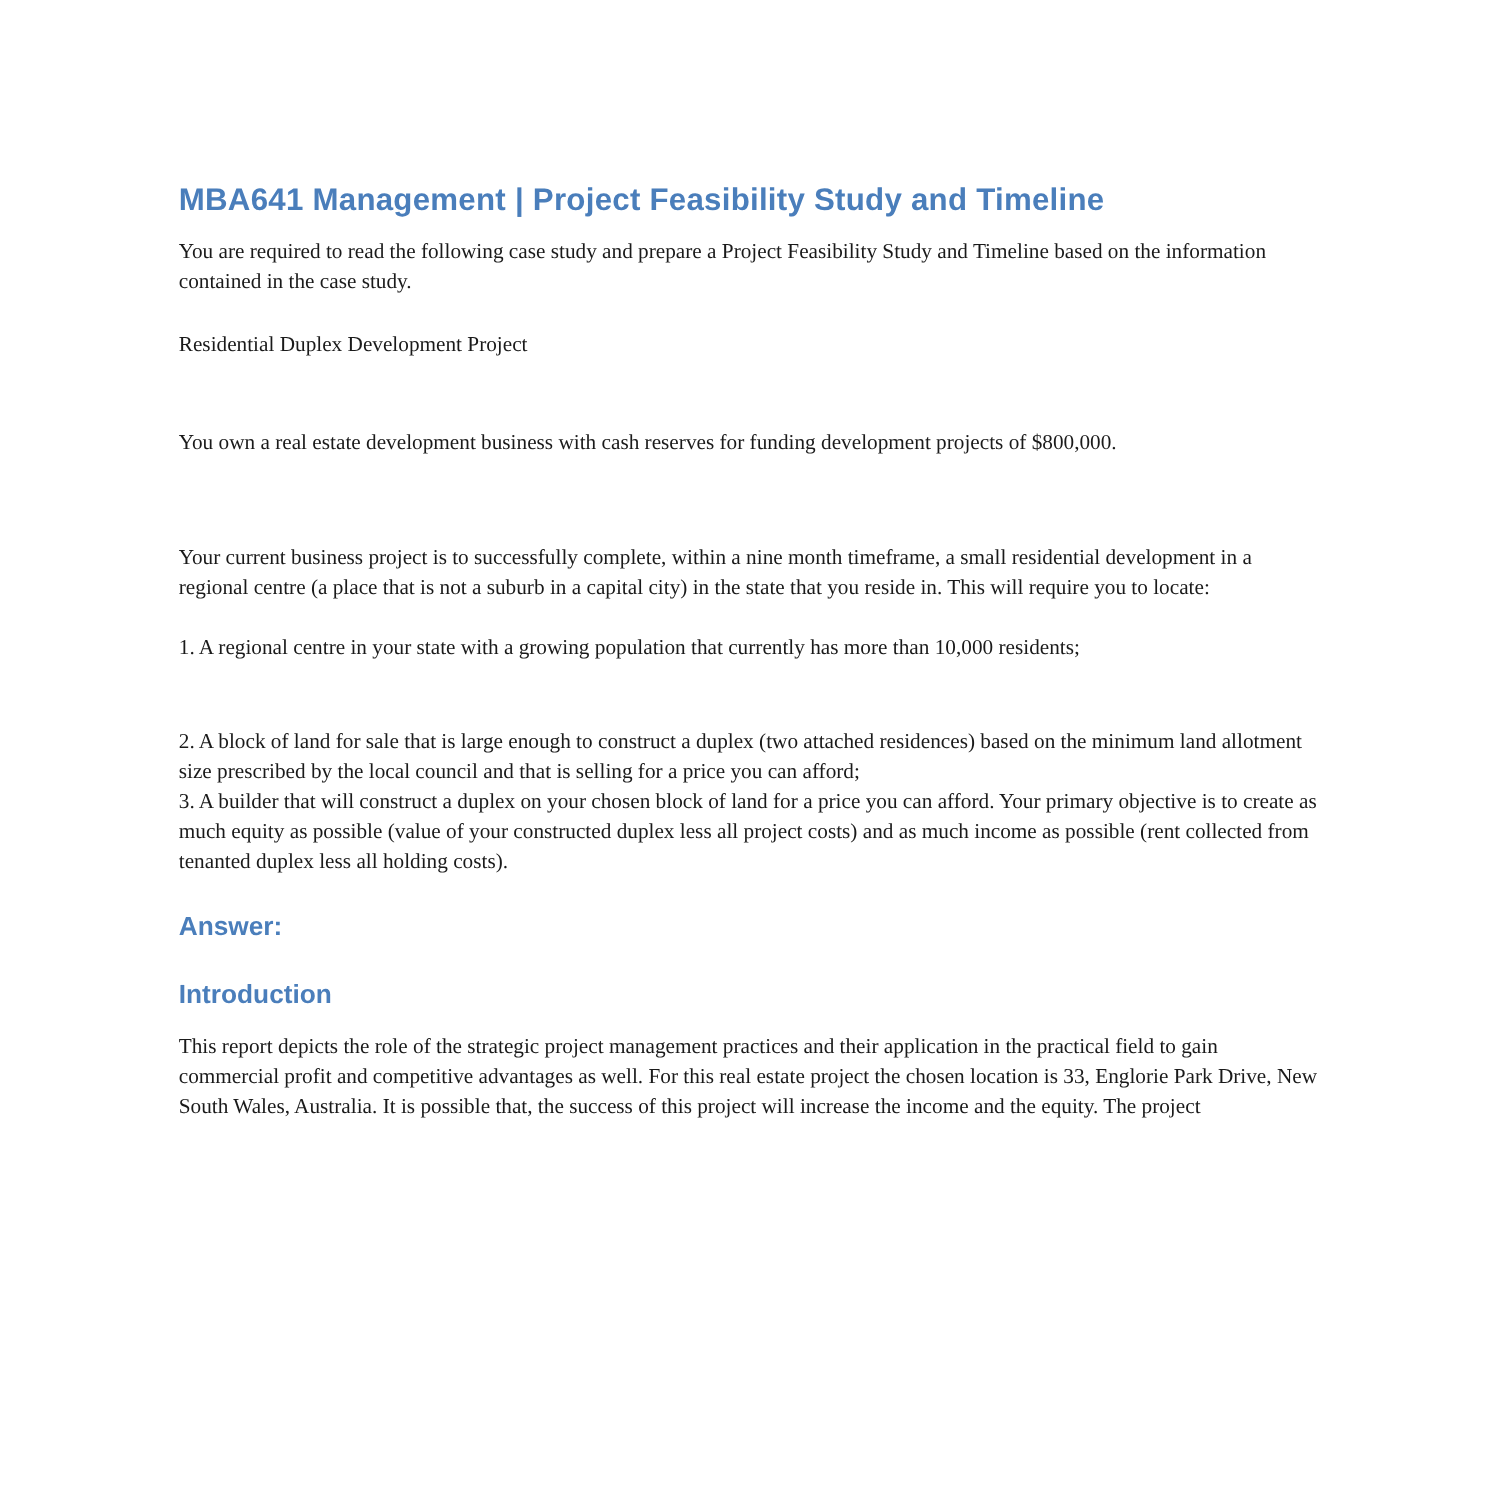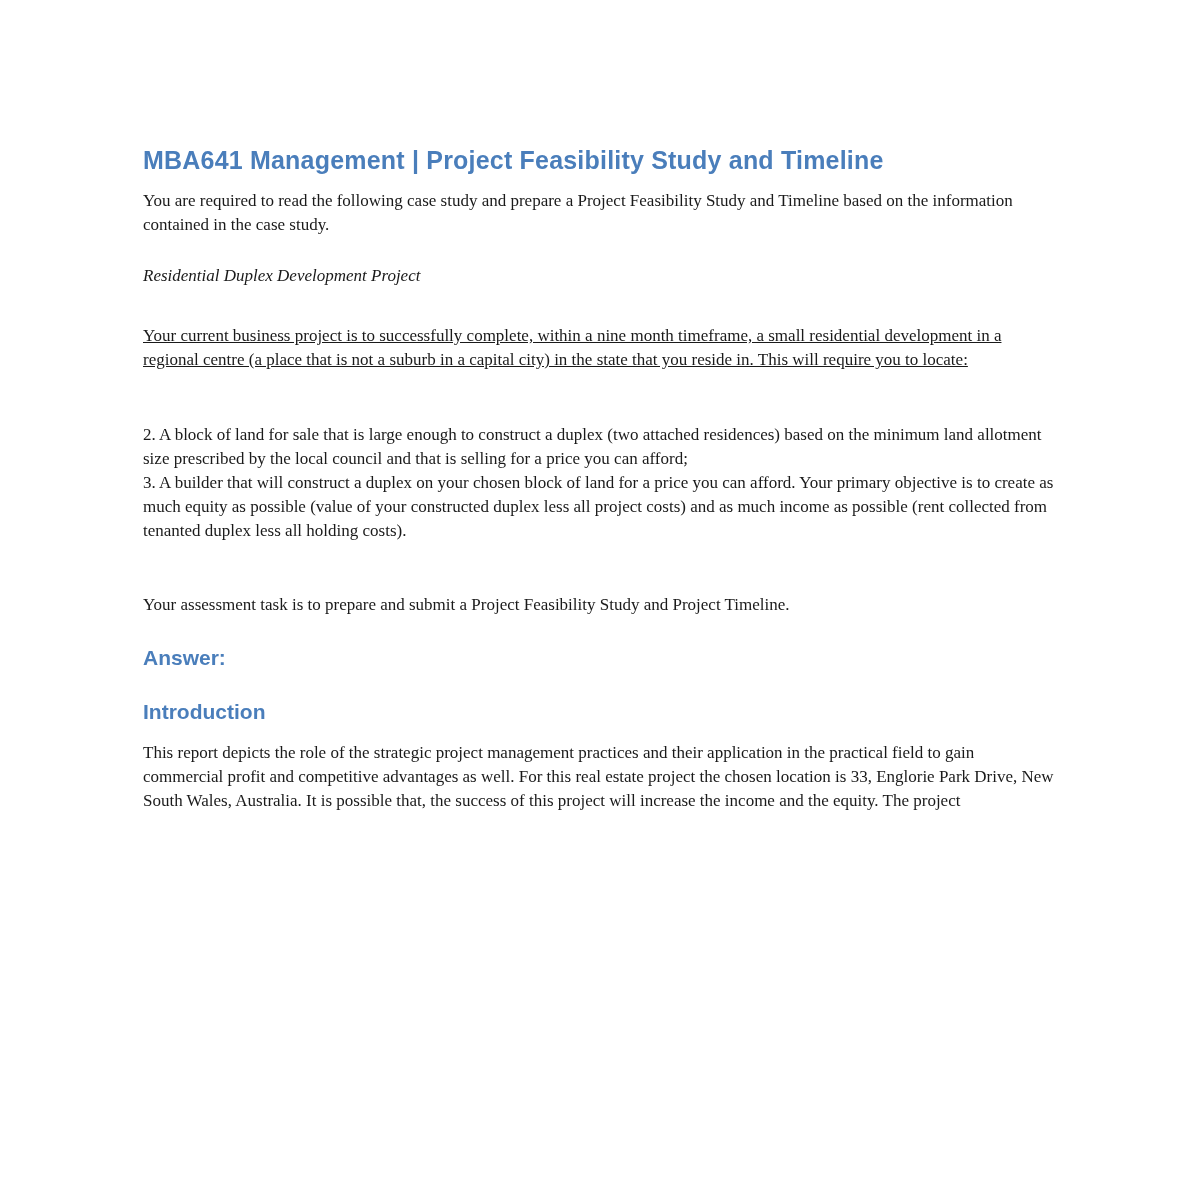--- a/index.html
+++ b/index.html
@@ -39,45 +39,46 @@
     font-family: "Liberation Sans", "DejaVu Sans", sans-serif;
     font-weight: bold;
     font-size: 21px;
     line-height: 26px;
     color: var(--heading, #4a7ebb);
   }
   .mt-8  { margin-top: 16px; }
   .mt-11 { margin-top: 28px; }
   .mt-14 { margin-top: 14px; }
   .mt-24 { margin-top: 24px; }
-  .mt-27 { margin-top: 27px; font-style: italic; }
+  .mt-27 { margin-top: 27px; }
   .mt-41 { }
   .mt-50 { margin-top: 50px; }
   .mt-51 { margin-top: 51px; }
-  .mt-52 { margin-top: 36px; text-decoration: underline; }
+  .mt-52 { margin-top: 68px; }
   .mt-54 { margin-top: 54px; }
 </style>
 </head>
 <body>
 
 <main class="page">
   <h1 class="doc-title">MBA641 Management | Project Feasibility Study and Timeline</h1>
 
   <p class="body-par mt-14">You are required to read the following case study and prepare a Project Feasibility Study and Timeline based on the information contained in the case study.</p>
 
   <p class="body-par mt-27">Residential Duplex Development Project</p>
 
+  <p class="body-par mt-54">You own a real estate development business with cash reserves for funding development projects of $800,000.</p>
 
   <p class="body-par mt-52">Your current business project is to successfully complete, within a nine month timeframe, a small residential development in a regional centre (a place that is not a suburb in a capital city) in the state that you reside in. This will require you to locate:</p>
 
+  <p class="body-par mt-24">1. A regional centre in your state with a growing population that currently has more than 10,000 residents;</p>
 
   <p class="body-par mt-51">2. A block of land for sale that is large enough to construct a duplex (two attached residences) based on the minimum land allotment size prescribed by the local council and that is selling for a price you can afford;</p>
 
   <p class="body-par mt-41">3. A builder that will construct a duplex on your chosen block of land for a price you can afford. Your primary objective is to create as much equity as possible (value of your constructed duplex less all project costs) and as much income as possible (rent collected from tenanted duplex less all holding costs).</p>
 
-  <p class="body-par mt-50">Your assessment task is to prepare and submit a Project Feasibility Study and Project Timeline.</p>
 
   <h2 class="sub-heading mt-11">Answer:</h2>
 
   <h3 class="sub-heading mt-11">Introduction</h3>
 
   <p class="body-par mt-8">This report depicts the role of the strategic project management practices and their application in the practical field to gain commercial profit and competitive advantages as well. For this real estate project the chosen location is 33, Englorie Park Drive, New South Wales, Australia. It is possible that, the success of this project will increase the income and the equity. The project</p>
 </main>
 
 </body></html>

